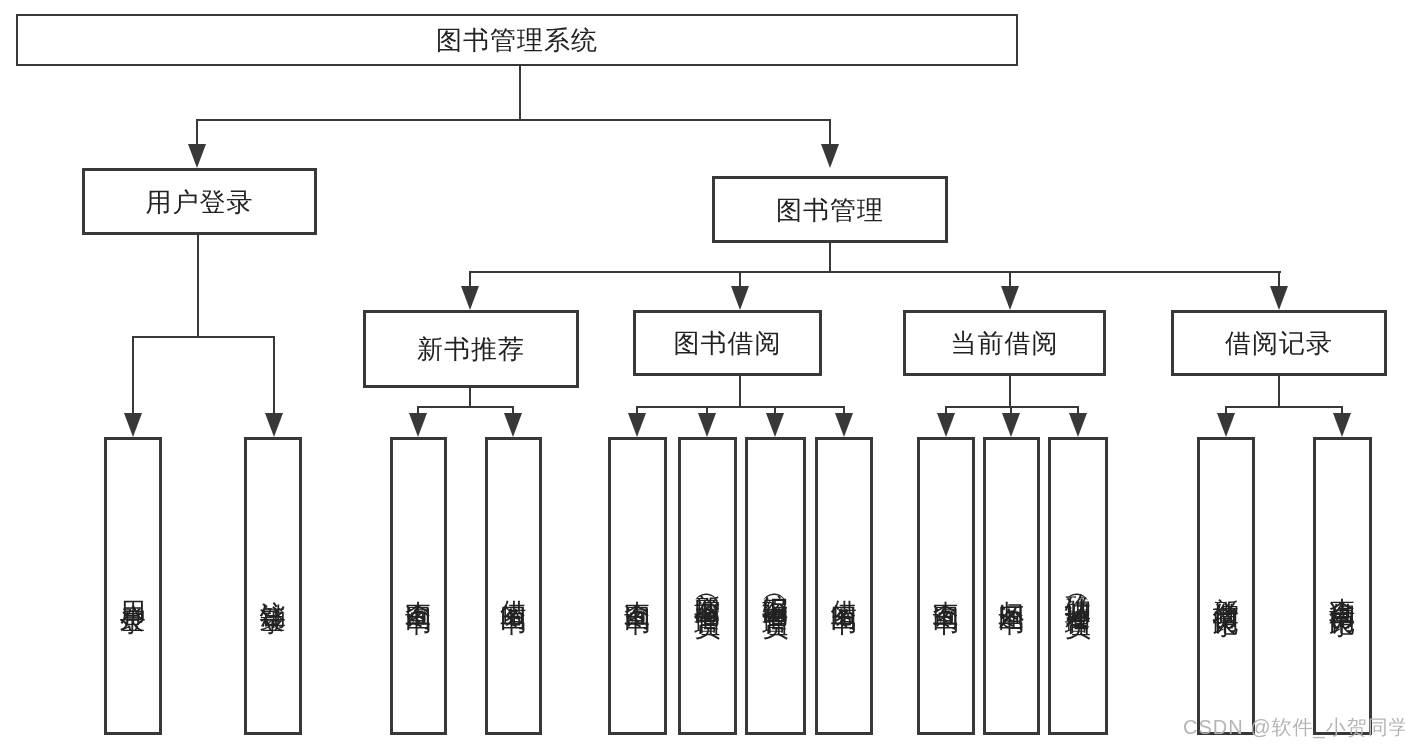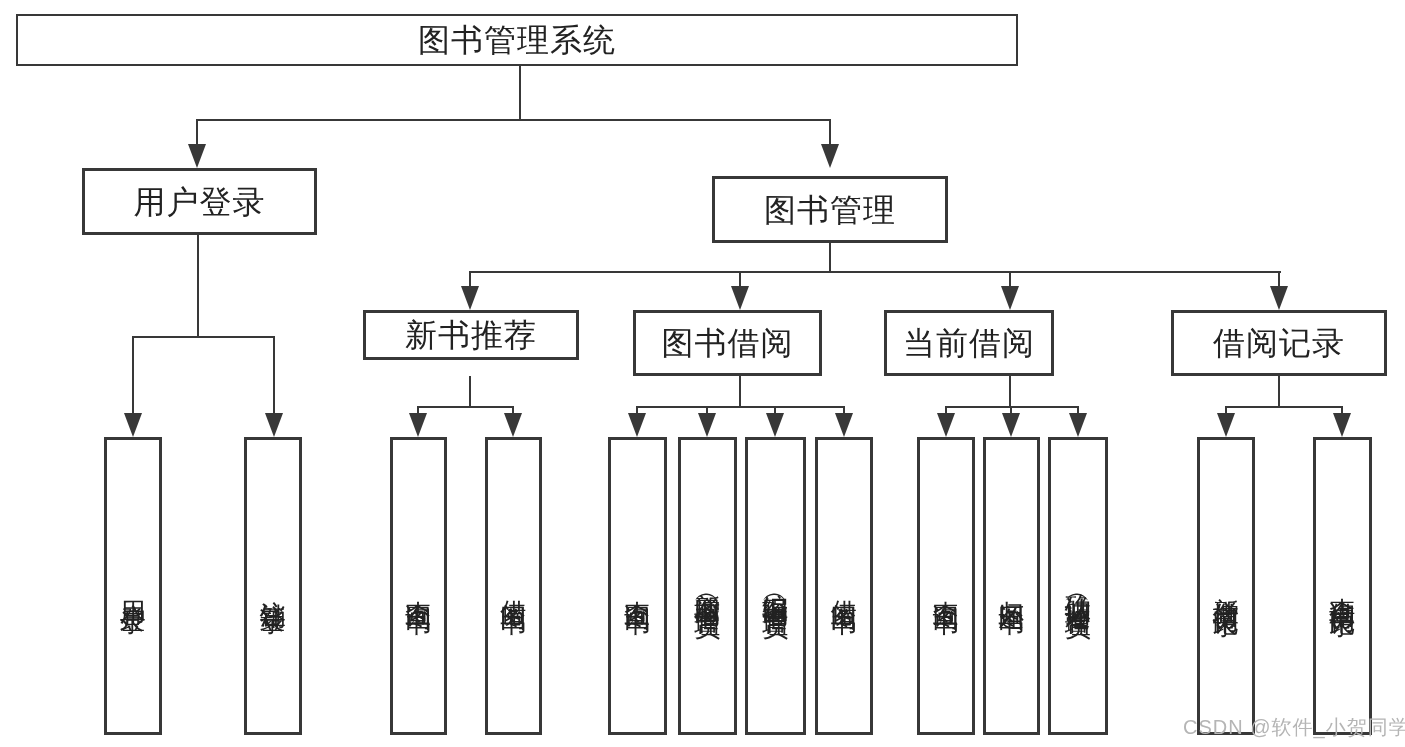--- a/index.html
+++ b/index.html
@@ -13,21 +13,21 @@
   }
   .stage{position:relative;width:1405px;height:747px;background:var(--background);}
   .box{
     position:absolute;box-sizing:border-box;background:#fff;
     border:3px solid var(--line);
     display:flex;align-items:center;justify-content:center;
     z-index:2;
   }
   .box.root{border-width:2px;}
   .label-h{
-    font-size:32px;color:var(--text);letter-spacing:1px;white-space:nowrap;line-height:1;
+    font-size:26px;color:var(--text);letter-spacing:1px;white-space:nowrap;line-height:1;
   }
   .label-v{
     writing-mode:vertical-rl;text-orientation:mixed;
     font-size:26px;letter-spacing:3px;color:var(--text);line-height:1.1;
   }
   .line{position:absolute;background:var(--line);z-index:1;}
   .arrow{
     position:absolute;width:0;height:0;z-index:1;
     border-left:9px solid transparent;border-right:9px solid transparent;
     border-top:24px solid var(--line);
@@ -105,27 +105,27 @@
     <span class="label-h">图书管理系统</span>
   </div>
 
   <div class="box" style="left:82px;top:168px;width:235px;height:67px">
     <span class="label-h">用户登录</span>
   </div>
   <div class="box" style="left:712px;top:176px;width:236px;height:67px">
     <span class="label-h">图书管理</span>
   </div>
 
-  <div class="box" style="left:363px;top:310px;width:216px;height:50px">
+  <div class="box" style="left:363px;top:310px;width:216px;height:78px">
     <span class="label-h">新书推荐</span>
   </div>
   <div class="box" style="left:633px;top:310px;width:189px;height:66px">
     <span class="label-h">图书借阅</span>
   </div>
-  <div class="box" style="left:884px;top:310px;width:170px;height:66px">
+  <div class="box" style="left:903px;top:310px;width:203px;height:66px">
     <span class="label-h">当前借阅</span>
   </div>
   <div class="box" style="left:1171px;top:310px;width:216px;height:66px">
     <span class="label-h">借阅记录</span>
   </div>
 
   <div class="box" style="left:104px;top:437px;width:58px;height:298px">
     <span class="label-v">用户登录</span>
   </div>
   <div class="box" style="left:244px;top:437px;width:58px;height:298px">

